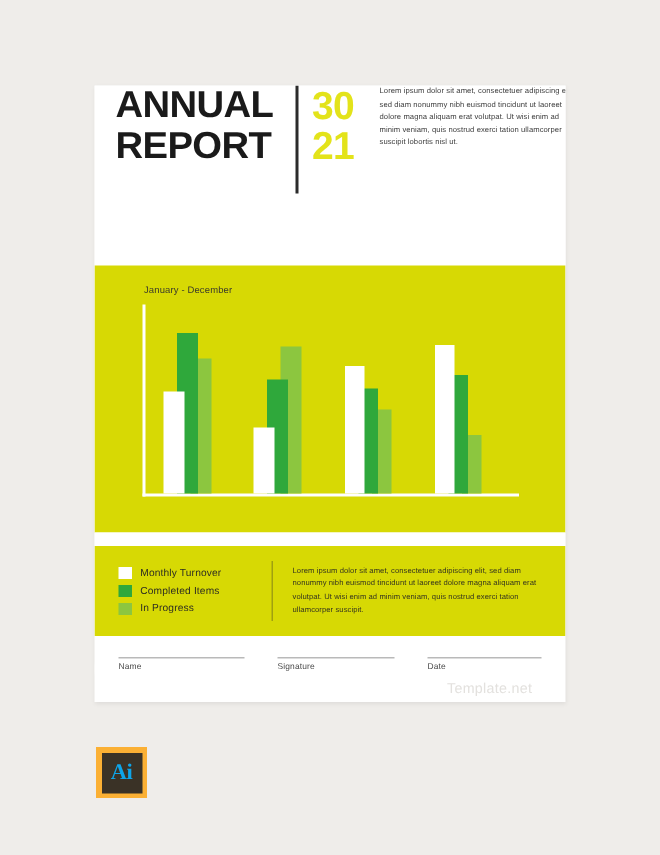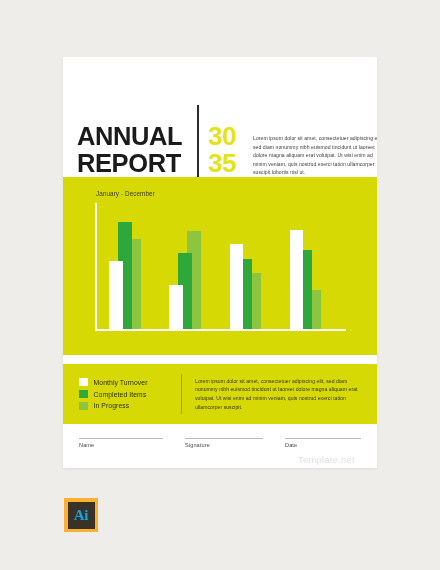--- a/index.html
+++ b/index.html
@@ -28,21 +28,21 @@
   }
 
   
   #doc-header {
     position: absolute;
     left: 0; top: 0;
     width: 334px;
     height: 120px;
     background: #ffffff;
     display: flex;
-    align-items: flex-end;
+    align-items: flex-start;
     padding: 0 14px;
     box-sizing: border-box;
   }
   #title-block {
     width: 118px;
     flex: 0 0 auto;
   }
   #title-block .line {
     font-family: "Liberation Sans", sans-serif;
     font-weight: 700;
@@ -265,21 +265,21 @@
 <div id="doc-card">
 
   <div id="doc-header">
     <div id="title-block">
       <div class="line">ANNUAL</div>
       <div class="line">REPORT</div>
     </div>
     <div id="title-rule"></div>
     <div id="year-block">
       <div class="ydigit">30</div>
-      <div class="ydigit">35</div>
+      <div class="ydigit">21</div>
     </div>
     <div id="header-paragraph">Lorem ipsum dolor sit amet, consectetuer adipiscing elit, sed diam nonummy nibh euismod tincidunt ut laoreet dolore magna aliquam erat volutpat. Ut wisi enim ad minim veniam, quis nostrud exerci tation ullamcorper suscipit lobortis nisl ut.</div>
   </div>
 
   <div id="chart-band">
     <div id="chart-period">January - December</div>
     <div id="plot">
       <div id="axis-y"></div>
       <div id="axis-x"></div>
       <div id="bars-host">

